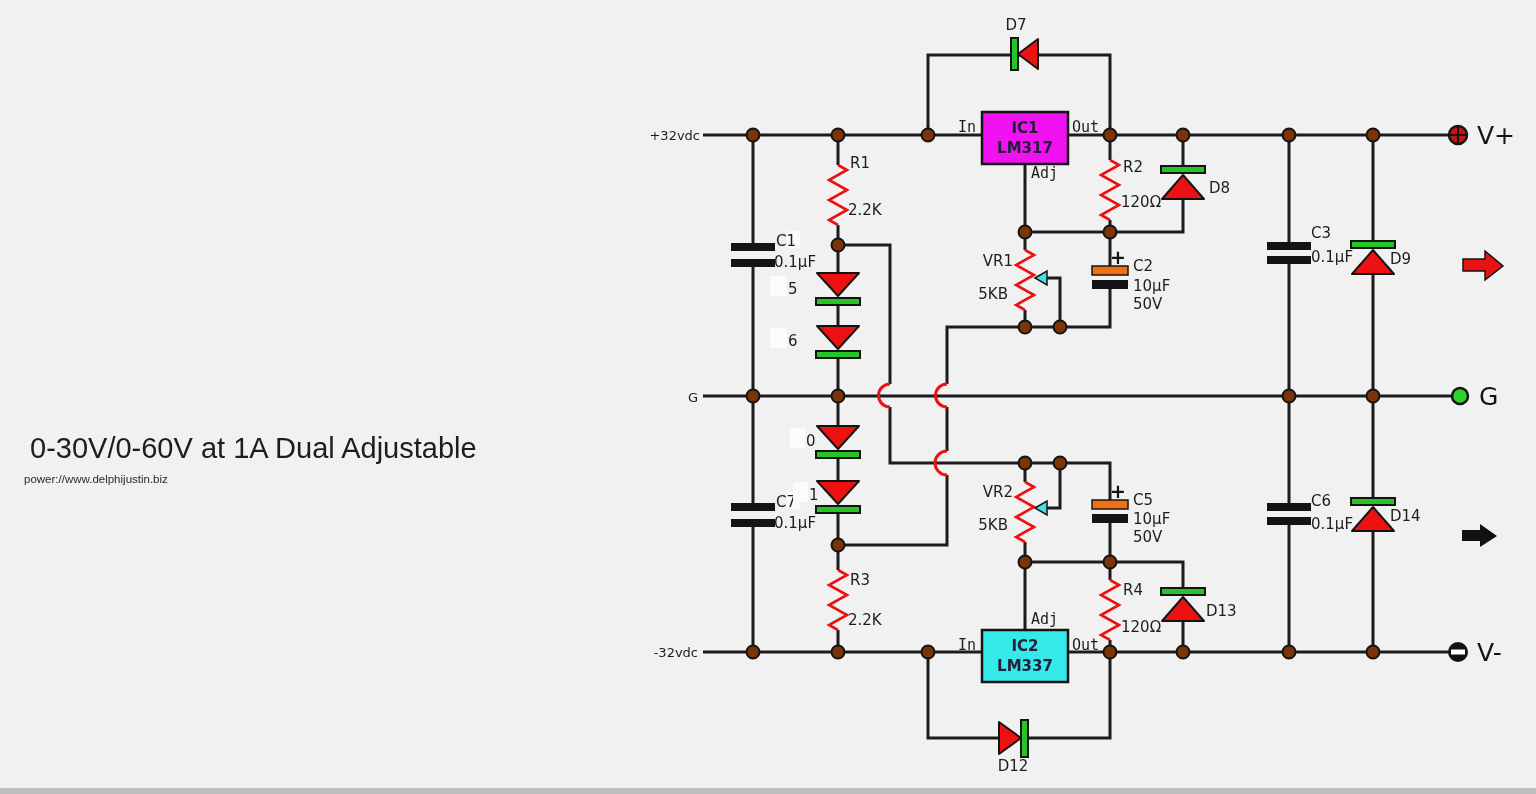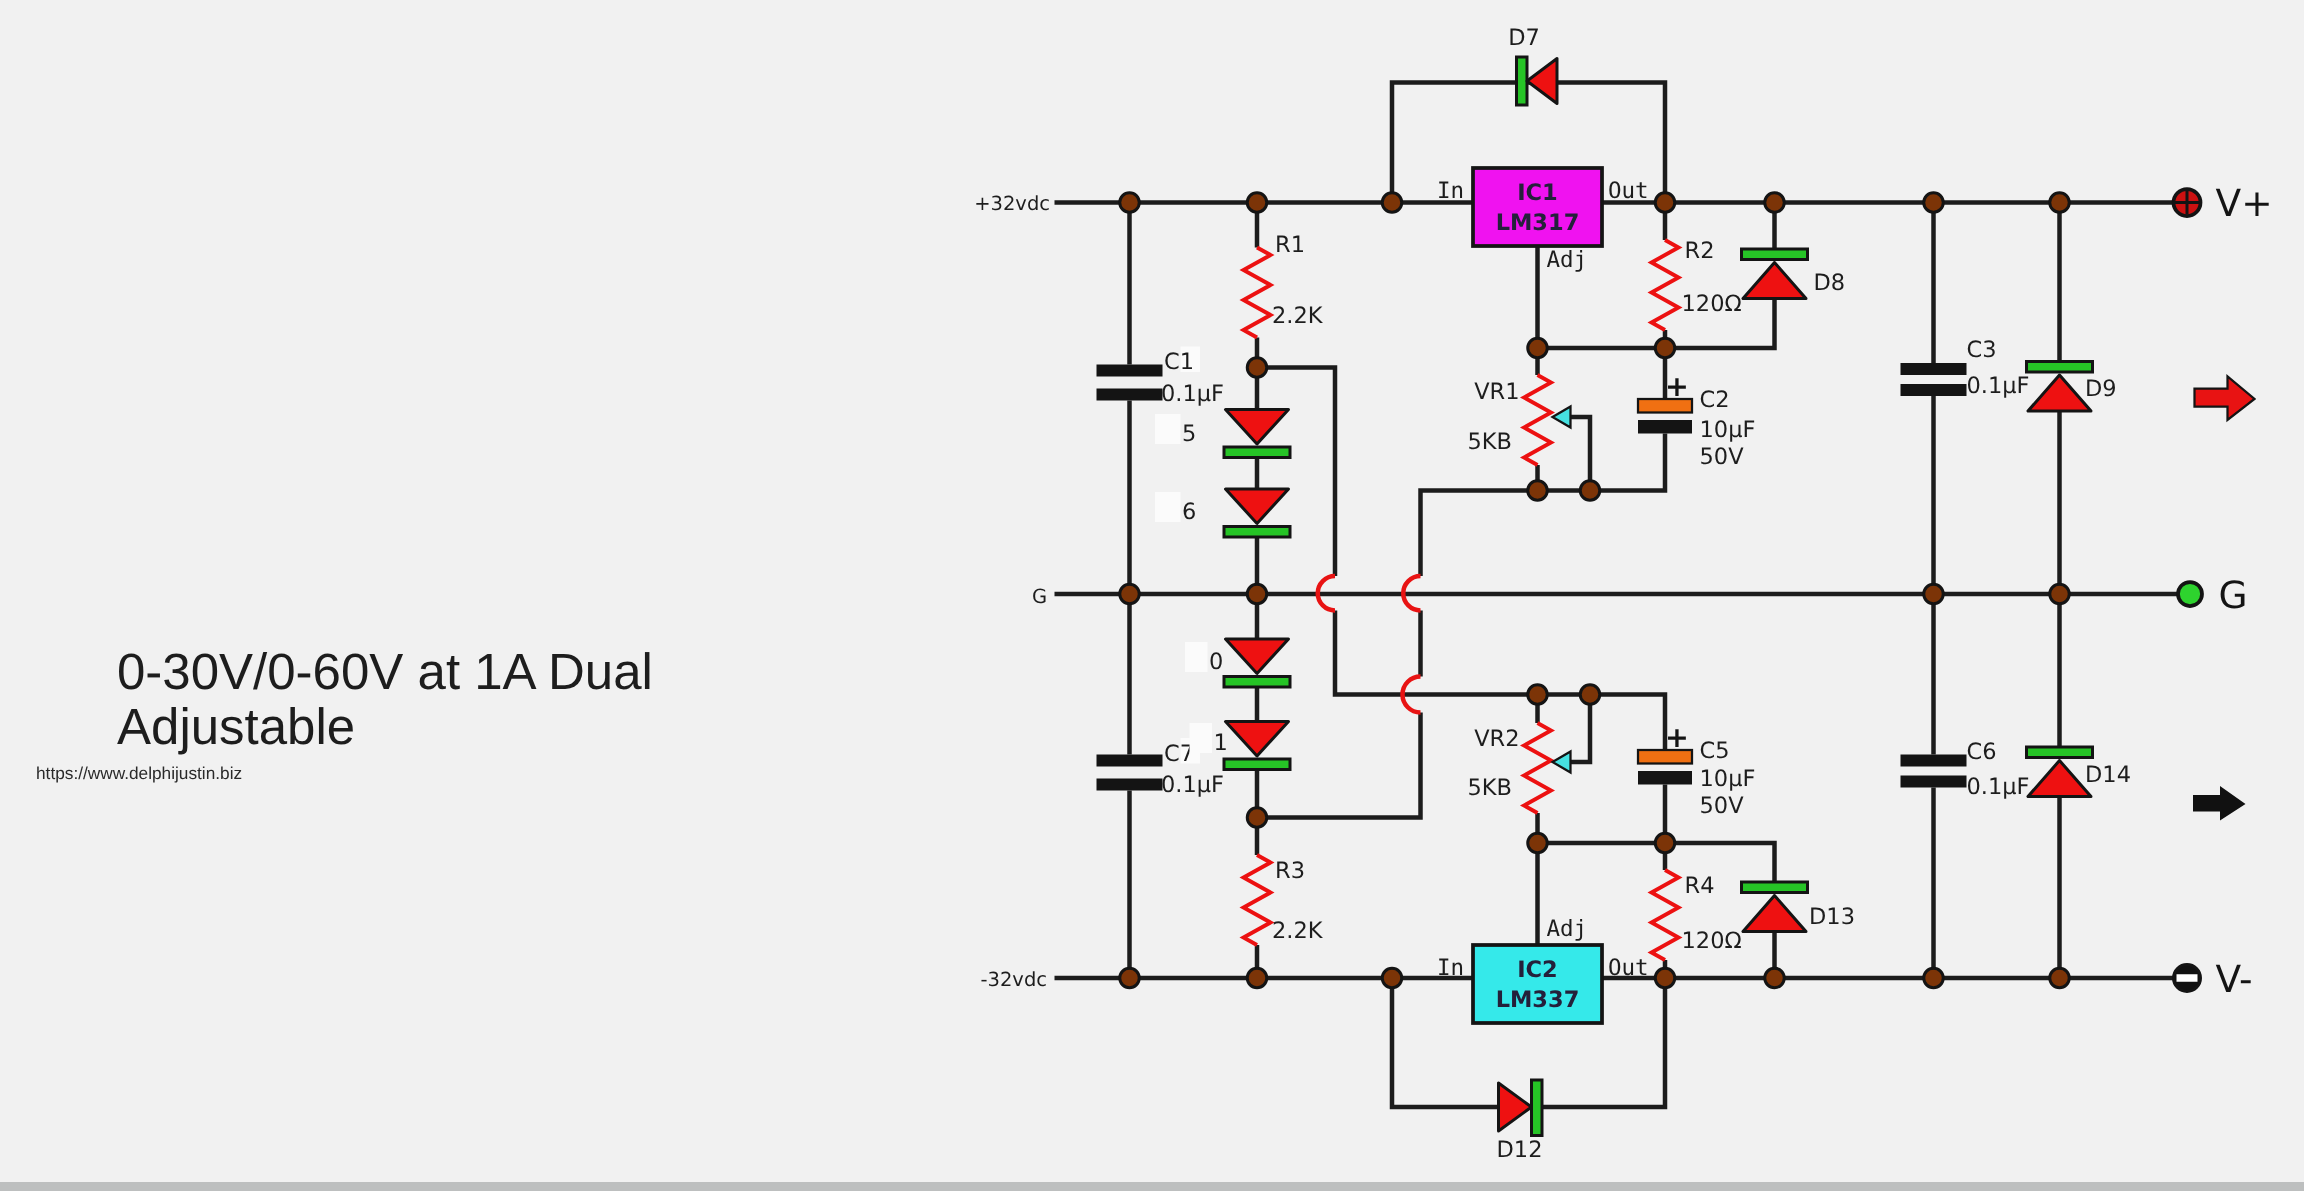--- a/index.html
+++ b/index.html
@@ -1,20 +1,20 @@
 <!DOCTYPE html>
 <html><head>
 <meta charset="utf-8">
 <style>
   html,body{margin:0;padding:0;}
   body{width:1536px;height:794px;overflow:hidden;background:#f1f1f1;
        font-family:"DejaVu Sans",sans-serif;}
   .stage{position:relative;width:1536px;height:794px;background:#f1f1f1;}
   .titleblock{position:absolute;left:30px;top:430px;width:540px;color:#1d1d1d;}
-  .titleblock .t{font-family:"Liberation Sans",sans-serif;font-size:34px;line-height:37px;margin-left:48px;}
+  .titleblock .t{font-family:"Liberation Sans",sans-serif;font-size:29px;line-height:37px;}
   .titleblock .u{font-family:"Liberation Sans",sans-serif;font-size:11.5px;color:#2a2a2a;margin-top:6px;margin-left:-6px;}
   .footerbar{position:absolute;left:0;bottom:0;width:1536px;height:6px;background:#bdbfbf;}
   svg{position:absolute;left:0;top:0;}
   .w{stroke:#1c1c1c;stroke-width:3;fill:none;}
   .r{stroke:#ec1111;stroke-width:2.6;fill:none;stroke-linejoin:miter;}
   .hop{stroke:#e81313;stroke-width:3;fill:none;}
   .node{fill:#7c3407;stroke:#141414;stroke-width:2;}
   .dbody{fill:#ee1111;stroke:#141414;stroke-width:2;stroke-linejoin:round;}
   .dbar{fill:#26c426;stroke:#141414;stroke-width:2;}
   .plate{fill:#141414;}
@@ -30,21 +30,21 @@
   .patch{fill:#fbfbfb;}
   .wiper{fill:#46e2e2;stroke:#141414;stroke-width:1.5;}
 </style>
 </head>
 <body>
 
 <div class="stage">
 
   <div class="titleblock">
     <div class="t">0-30V/0-60V at 1A Dual Adjustable</div>
-    <div class="u">https://www.delphijustin.biz</div>
+    <div class="u">power://www.delphijustin.biz</div>
   </div>
 
   <svg width="1536" height="794" viewBox="0 0 1536 794">
 
     <g>
       <path class="w" d="M703,135 H982 M1068,135 H1449 M703,396 H1452 M703,652 H982 M1068,652 H1449"></path>
       <path class="w" d="M928,135 V55 H1110 V135"></path>
       <path class="w" d="M928,652 V738 H1110 V652"></path>
       <path class="w" d="M753,135 V243 M753,267 V396 M753,396 V503 M753,527 V652"></path>
       <path class="w" d="M1289,135 V242 M1289,264 V396 M1289,396 V503 M1289,525 V652"></path>

